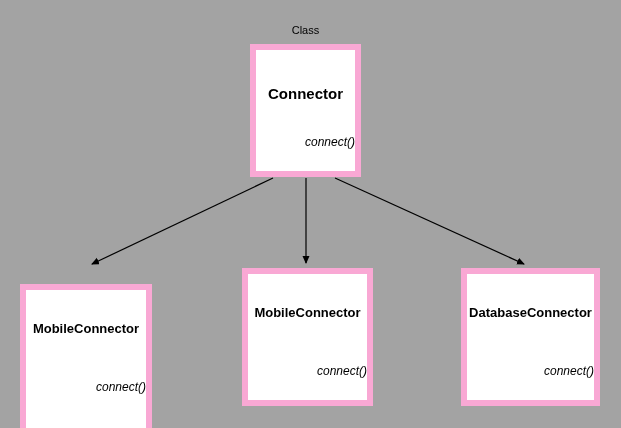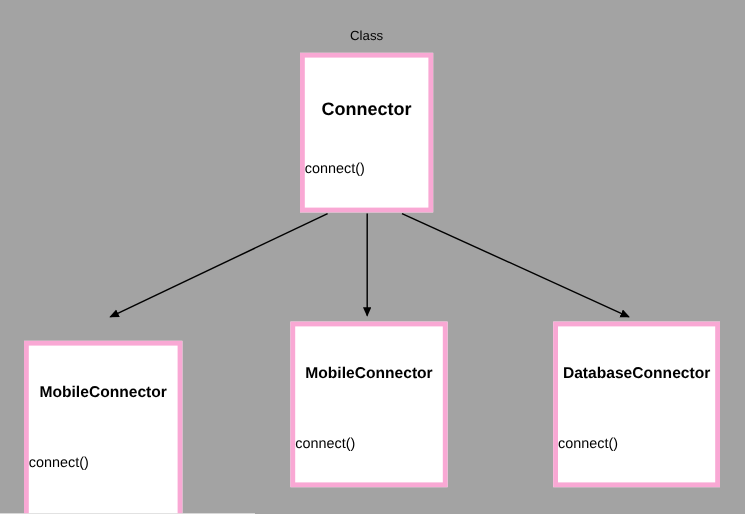--- a/index.html
+++ b/index.html
@@ -30,41 +30,42 @@
     width: 111px;
     text-align: center;
     font-size: 11px;
     line-height: 14px;
     color: #000000;
     white-space: nowrap;
   }
   .uml-box {
     position: absolute;
     background: #ffffff;
-    border: 4px solid #f9a8d4;
+    border: 6px solid #f9a8d4;
     box-sizing: border-box;
   }
   .box-parent   { left: 250px; top: 44px;  width: 111px; height: 133px; }
   .box-child-1  { left: 20px;  top: 284px; width: 132px; height: 160px; }
   .box-child-2  { left: 242px; top: 268px; width: 131px; height: 138px; }
   .box-child-3  { left: 461px; top: 268px; width: 139px; height: 138px; padding-left: 40px; }
 
   .class-name {
     position: absolute;
     left: 0;
     width: 100%;
     text-align: center;
     font-weight: 700;
     white-space: nowrap;
   }
   .class-method {
     position: absolute;
     left: 0;
     width: 100%;
-    text-align: left;
+    text-align: right;
+    font-style: italic;
     font-size: 12px;
     line-height: 15px;
     white-space: nowrap;
   }
   .box-parent .class-name   { top: 35px; font-size: 15px; line-height: 18px; }
   .box-parent .class-method { top: 85px; }
   .box-child-1 .class-name,
   .box-child-2 .class-name,
   .box-child-3 .class-name  { top: 31px; font-size: 13px; line-height: 16px; }
   .box-child-1 .class-method,

